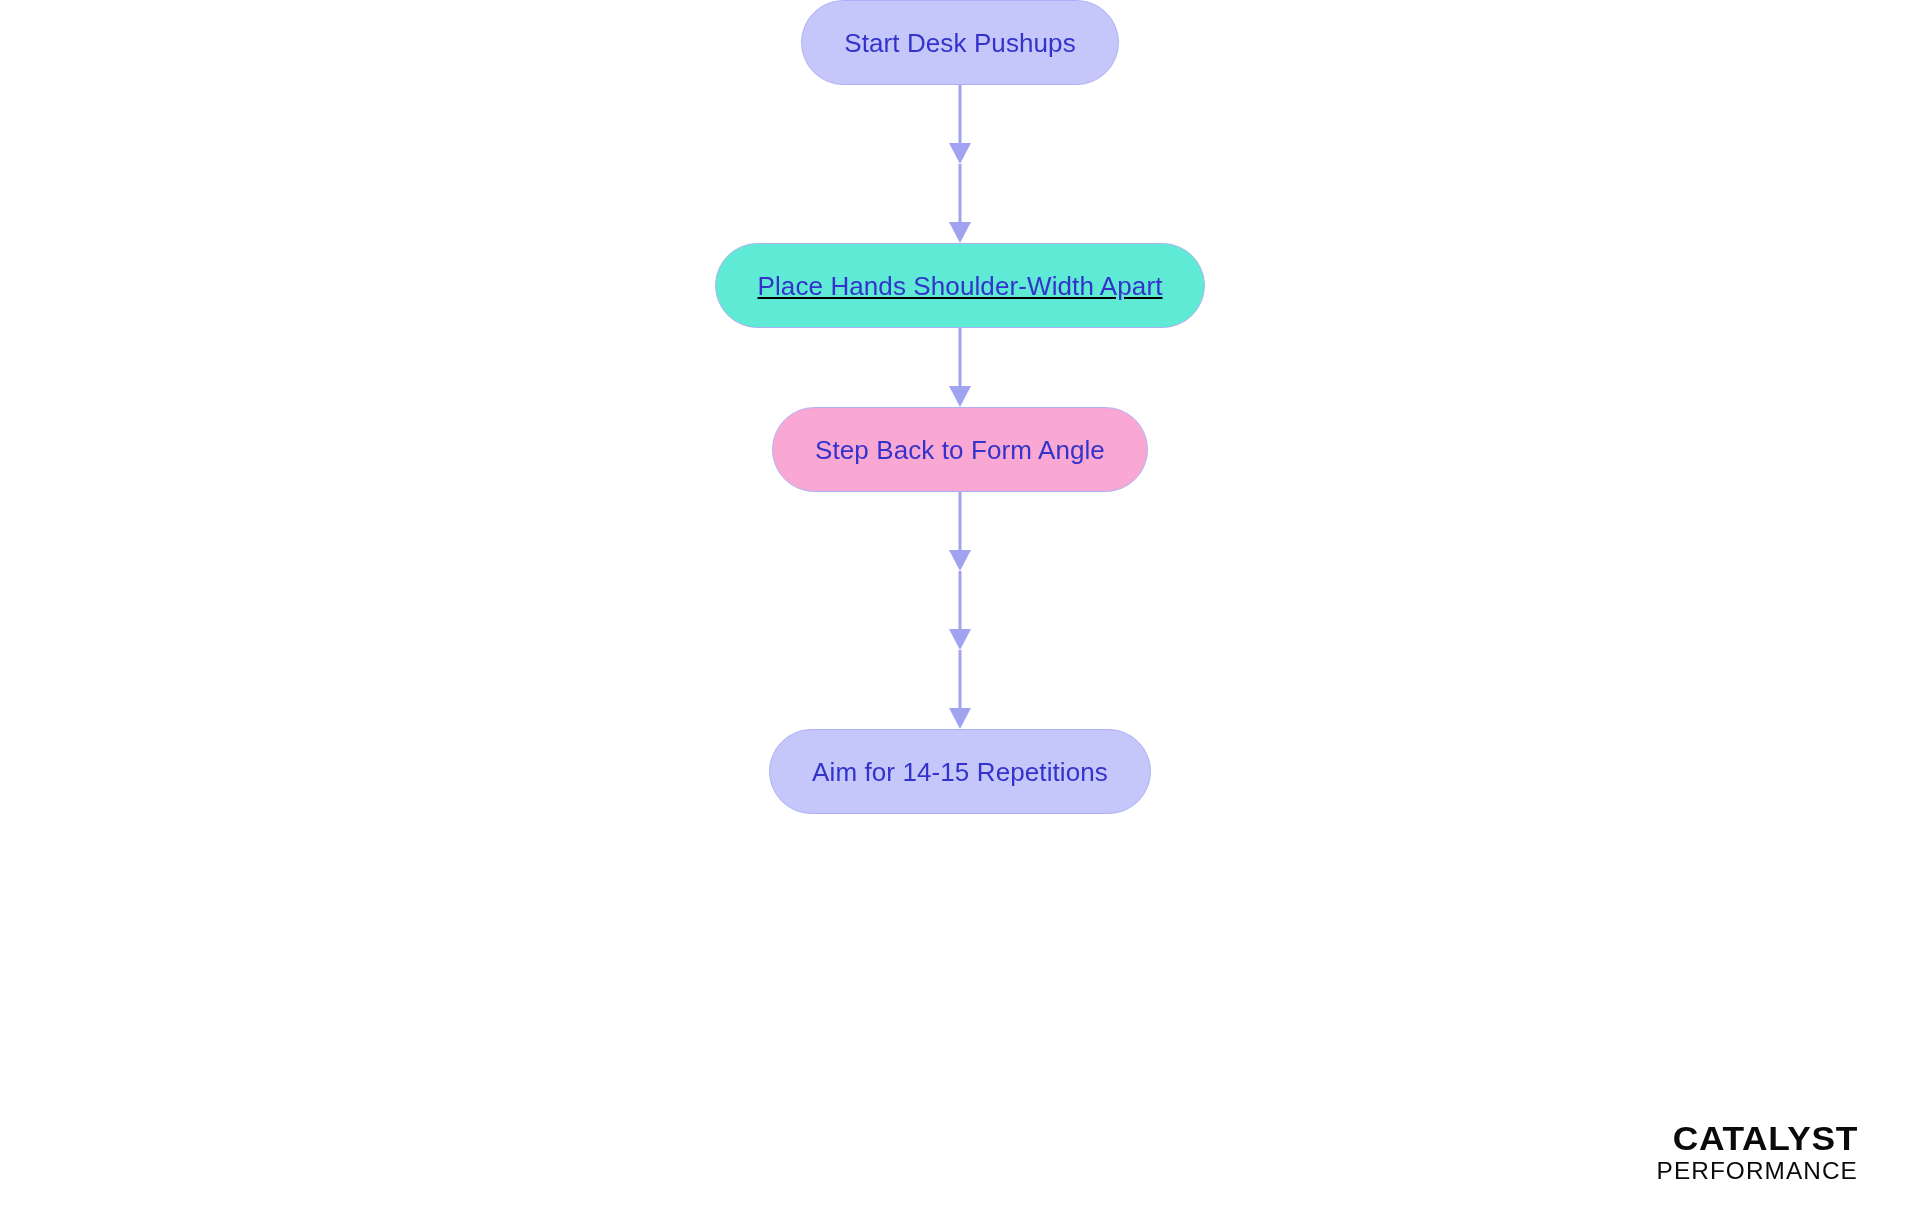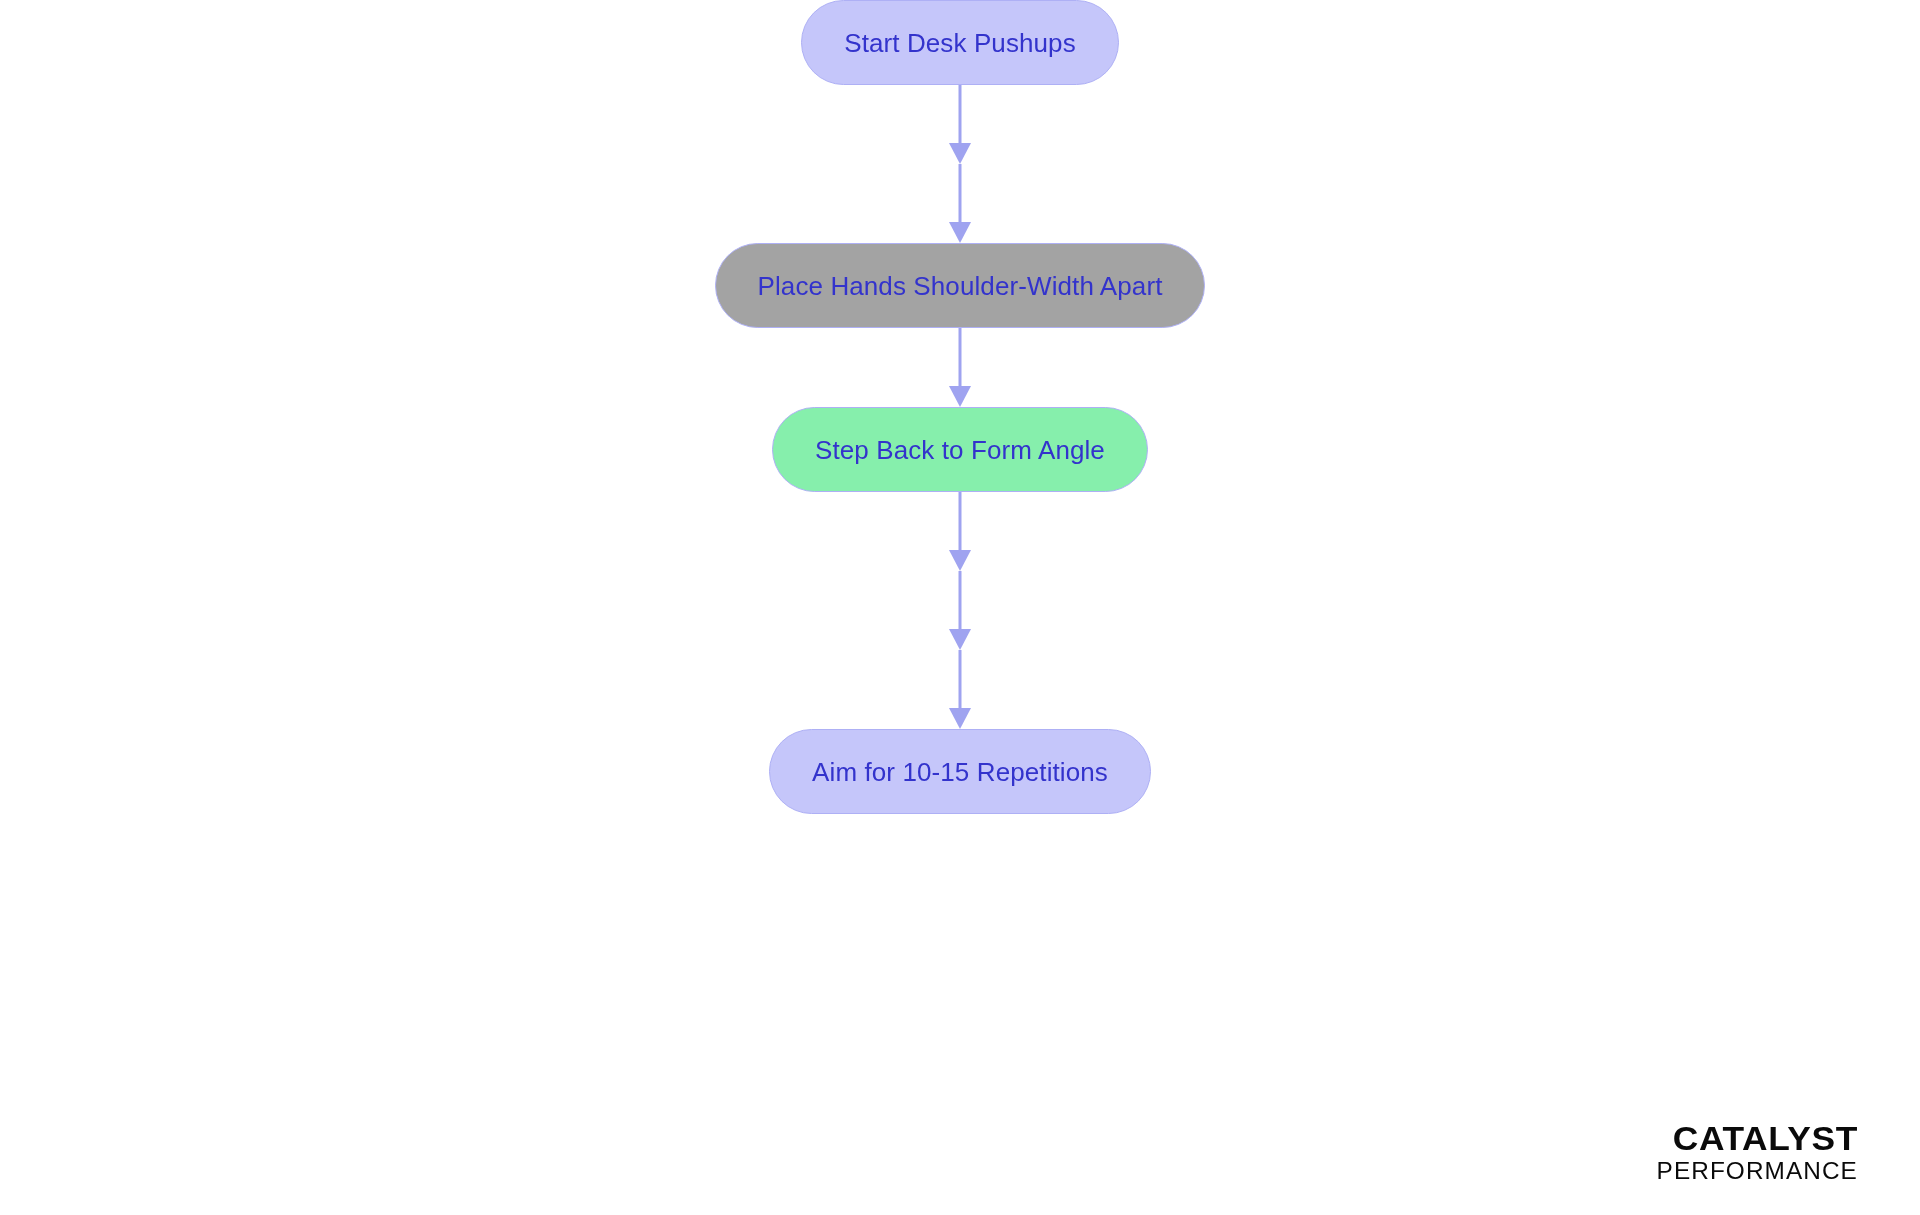--- a/index.html
+++ b/index.html
@@ -125,30 +125,30 @@
       <span class="stem" style="background: rgb(159, 163, 240);"></span>
       <span class="head" style="border-top-color: rgb(159, 163, 240);"></span>
     </div>
 
 
     <div class="connector">
       <span class="stem" style="background: rgb(159, 163, 240);"></span>
       <span class="head" style="border-top-color: rgb(159, 163, 240);"></span>
     </div>
 
-    <div class="node" style="background: #a3a3a3; border-color: rgb(174, 176, 245);">
+    <div class="node" style="background: #5eead4; border-color: rgb(174, 176, 245); text-decoration: underline;">
       <span class="node-label" style="color: rgb(51, 51, 204);">Place Hands Shoulder-Width Apart</span>
     </div>
 
     <div class="connector">
       <span class="stem" style="background: rgb(159, 163, 240);"></span>
       <span class="head" style="border-top-color: rgb(159, 163, 240);"></span>
     </div>
 
-    <div class="node" style="background: #86efac; border-color: rgb(174, 176, 245);">
+    <div class="node" style="background: #f9a8d4; border-color: rgb(174, 176, 245);">
       <span class="node-label" style="color: rgb(51, 51, 204);">Step Back to Form Angle</span>
     </div>
 
     <div class="connector">
       <span class="stem" style="background: rgb(159, 163, 240);"></span>
       <span class="head" style="border-top-color: rgb(159, 163, 240);"></span>
     </div>
 
 
     <div class="connector">
@@ -156,21 +156,21 @@
       <span class="head" style="border-top-color: rgb(159, 163, 240);"></span>
     </div>
 
 
     <div class="connector">
       <span class="stem" style="background: rgb(159, 163, 240);"></span>
       <span class="head" style="border-top-color: rgb(159, 163, 240);"></span>
     </div>
 
     <div class="node" style="background: rgb(197, 198, 250); border-color: rgb(174, 176, 245);">
-      <span class="node-label" style="color: rgb(51, 51, 204);">Aim for 10-15 Repetitions</span>
+      <span class="node-label" style="color: rgb(51, 51, 204);">Aim for 14-15 Repetitions</span>
     </div>
 
   </div>
 </div>
 
 <div id="brand-logo" style="color: rgb(10, 10, 10);">
   <span class="brand-primary">CATALYST</span>
   <span class="brand-secondary">PERFORMANCE</span>
 </div>
 

